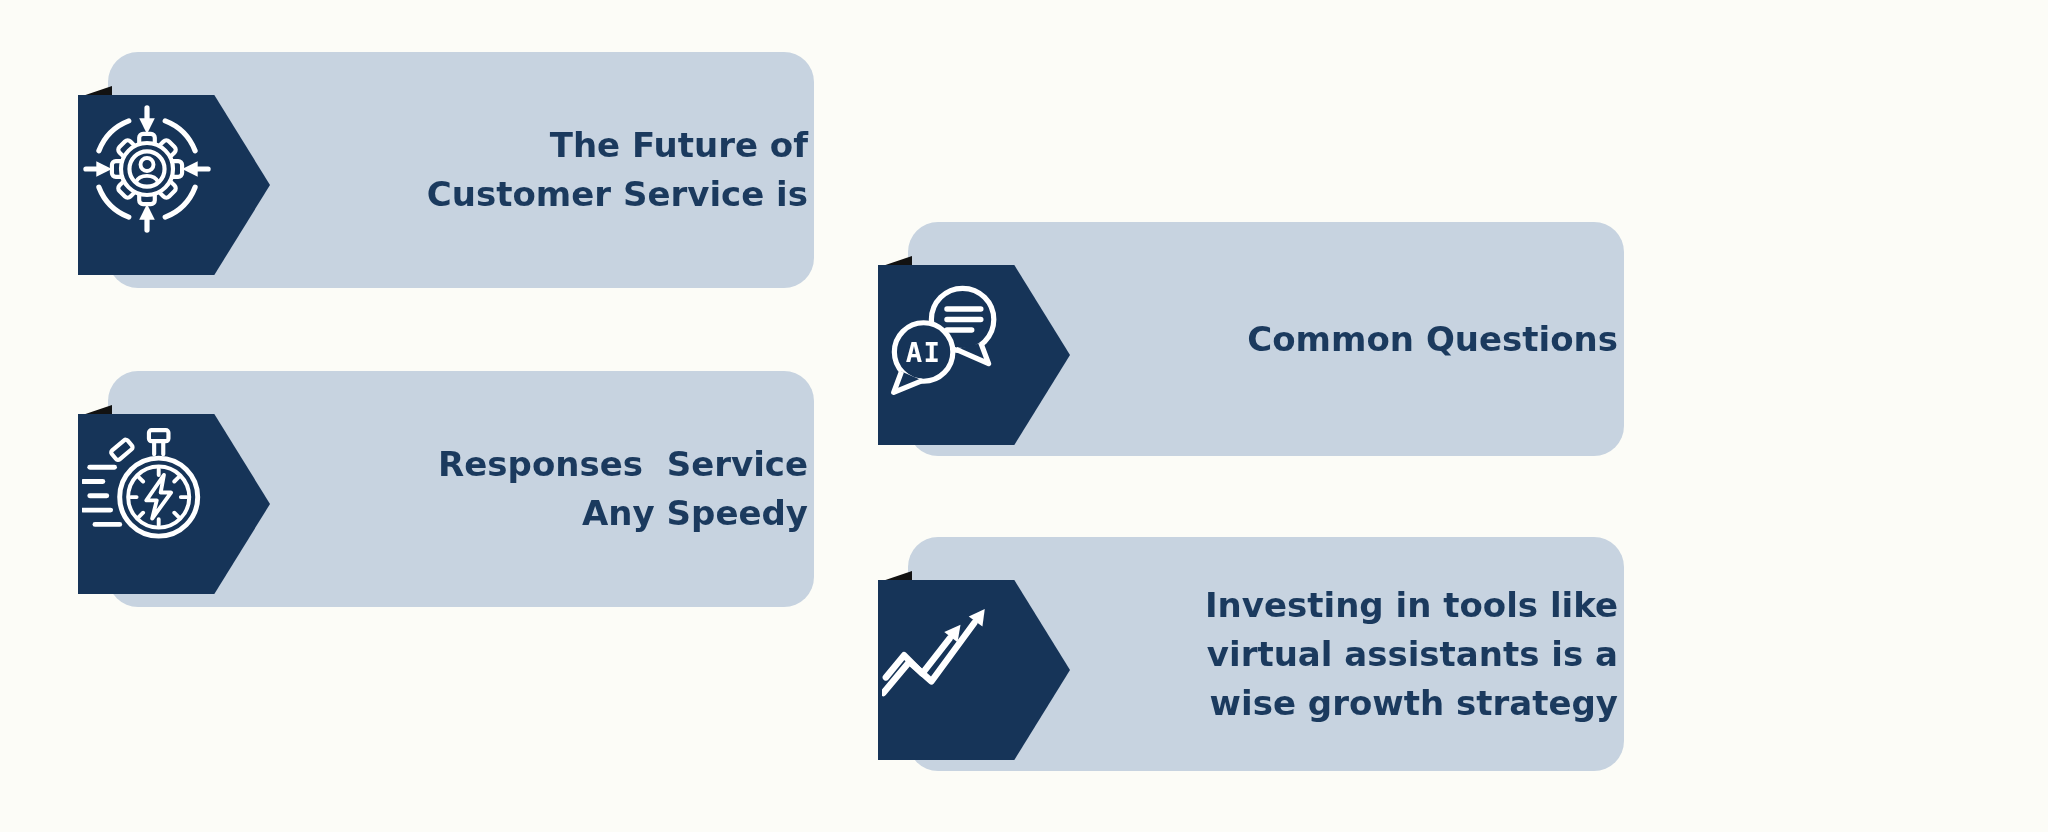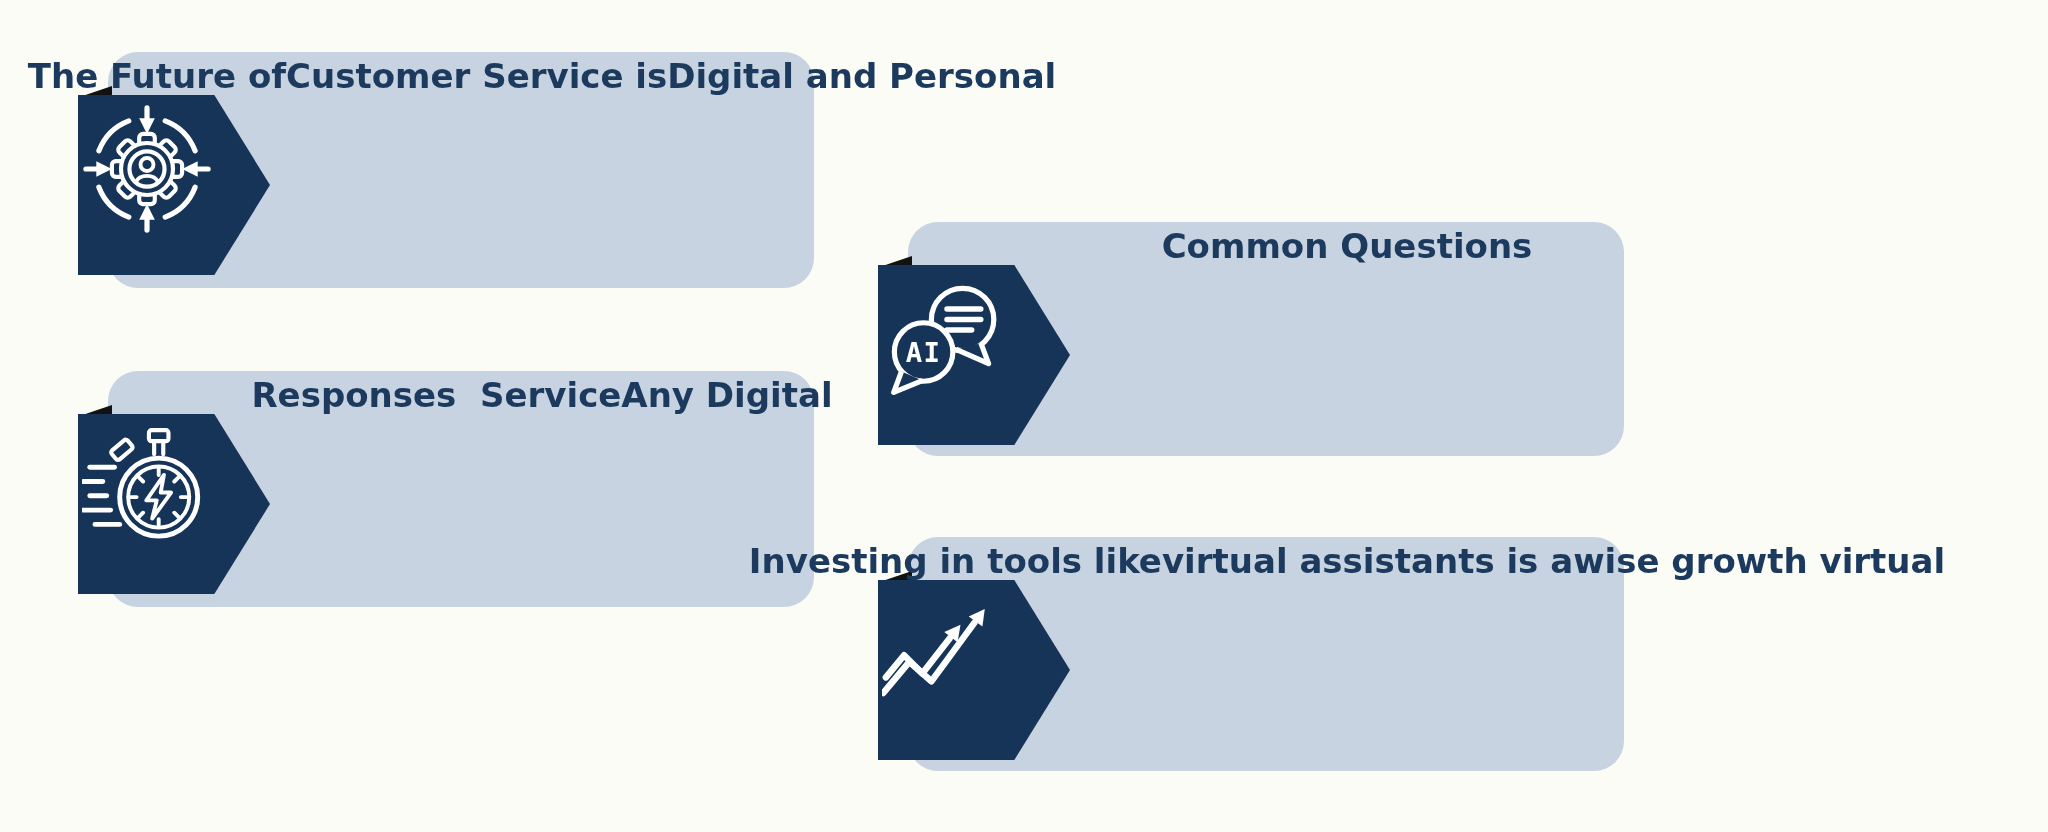--- a/index.html
+++ b/index.html
@@ -31,22 +31,22 @@
     clip-path:polygon(0 0, 71% 0, 100% 50%, 71% 100%, 0 100%);
     z-index:2;
   }
   .badge svg{
     position:absolute;left:4px;top:9px;
     width:130px;height:130px;
   }
   .card-text{
     position:absolute;
     left:168px;right:6px;top:0;bottom:0;
-    display:flex;flex-direction:row;
-    align-items:flex-start;justify-content:center;
+    display:flex;flex-direction:column;
+    align-items:flex-end;justify-content:center;
     text-align:center;
     color:var(--text,#1b3a5e);
     font-size:34px;font-weight:bold;
     line-height:49px;
     z-index:3;
   }
   .card-text .line{white-space:pre;}
 
   
   .card-1{left:108px;top:52px;width:706px;height:236px;}
@@ -99,21 +99,20 @@
 
         <g>
           <circle class="st" stroke-width="3" cx="50" cy="46.5" r="5"></circle>
           <path class="st" stroke-width="3" d="M41.5 60 A9 7 0 0 1 58.5 60"></path>
         </g>
       </svg>
     </div>
     <div class="card-text">
       <div class="line">The Future of</div>
       <div class="line">Customer Service is</div>
-      <div class="line">Digital and Personal</div>
     </div>
   </div>
 
   <div class="card card-2">
     <div class="badge-shadow"></div>
     <div class="badge">
       <svg viewBox="0 0 100 100">
 
         <path class="st" stroke-width="3.8" d="M6 34 H25"></path>
         <path class="st" stroke-width="3.8" d="M1 45 H16"></path>
@@ -132,21 +131,21 @@
         <circle class="st" stroke-width="3" cx="59" cy="57" r="23.5"></circle>
 
         <path class="st" stroke-width="3" d="M76 57 H80.5 M37.5 57 H42 M59 35.5 V40 M59 74 V78.5"></path>
         <path class="st" stroke-width="3" d="M71 45 L74.2 41.8 M47 45 L43.8 41.8 M47 69 L43.8 72.2 M71 69 L74.2 72.2"></path>
 
         <path class="st" stroke-width="3" d="M63 40 L49.5 59.5 H57.5 L54 73.5 L68.5 53.5 H60.5 Z"></path>
       </svg>
     </div>
     <div class="card-text">
       <div class="line">Responses  Service</div>
-      <div class="line">Any Digital</div>
+      <div class="line">Any Speedy</div>
     </div>
   </div>
 
   <div class="card card-3">
     <div class="badge-shadow"></div>
     <div class="badge">
       <svg viewBox="0 0 100 100">
 
         <circle class="fn" stroke-width="4" cx="62" cy="35" r="24"></circle>
         <path class="fn" stroke-width="4" d="M76 53 L82 69 L57 58"></path>
@@ -168,17 +167,17 @@
       <svg viewBox="0 0 100 100">
         <path class="st" stroke-width="5" d="M3 68 L17 51 L31 65 L52 38"></path>
         <polygon class="fw" points="0,-6.5 12,0 0,6.5" transform="translate(53,37) rotate(-52)"></polygon>
         <path class="st" stroke-width="5" d="M1 80 L21 56 L38 71 L71 26"></path>
         <polygon class="fw" points="0,-6.5 12,0 0,6.5" transform="translate(72,25) rotate(-54)"></polygon>
       </svg>
     </div>
     <div class="card-text">
       <div class="line">Investing in tools like</div>
       <div class="line">virtual assistants is a</div>
-      <div class="line">wise growth virtual</div>
+      <div class="line">wise growth strategy</div>
     </div>
   </div>
 
 </div>
 
 </body></html>

